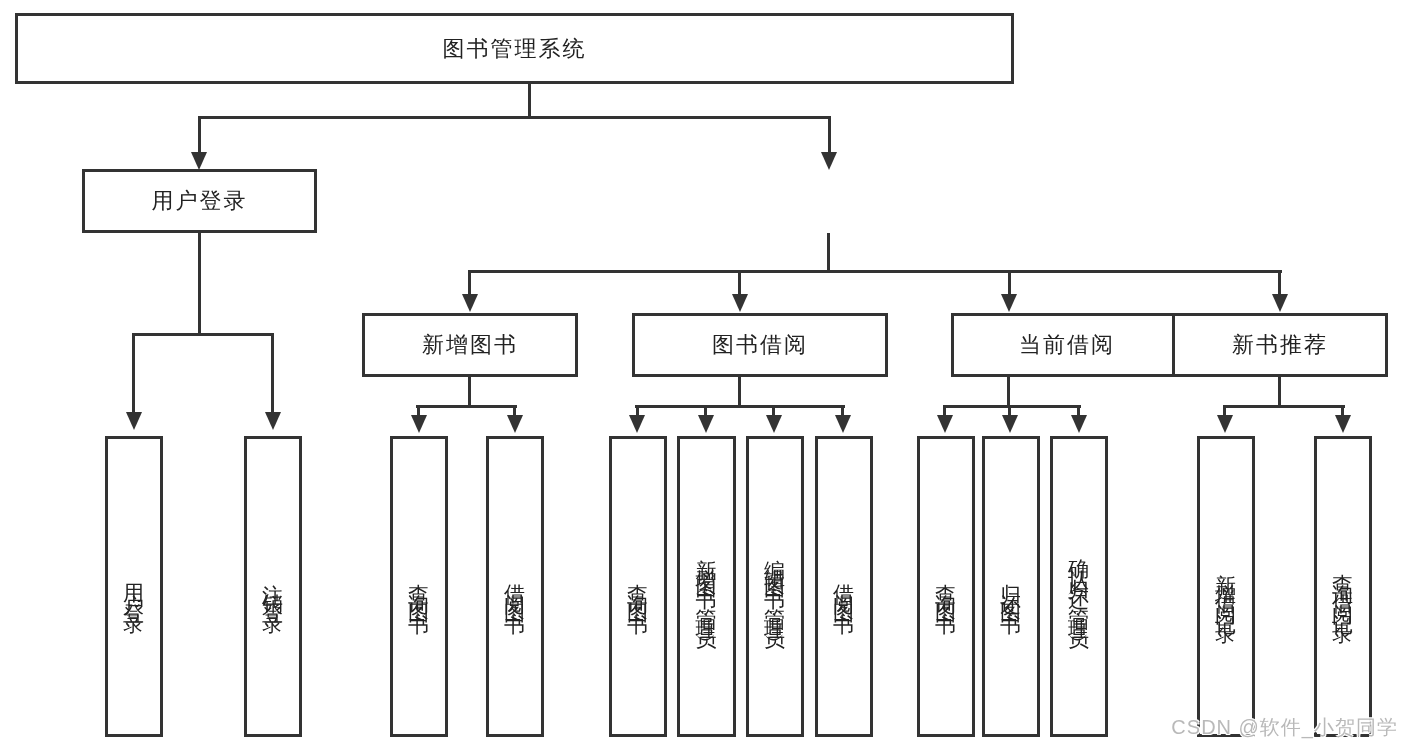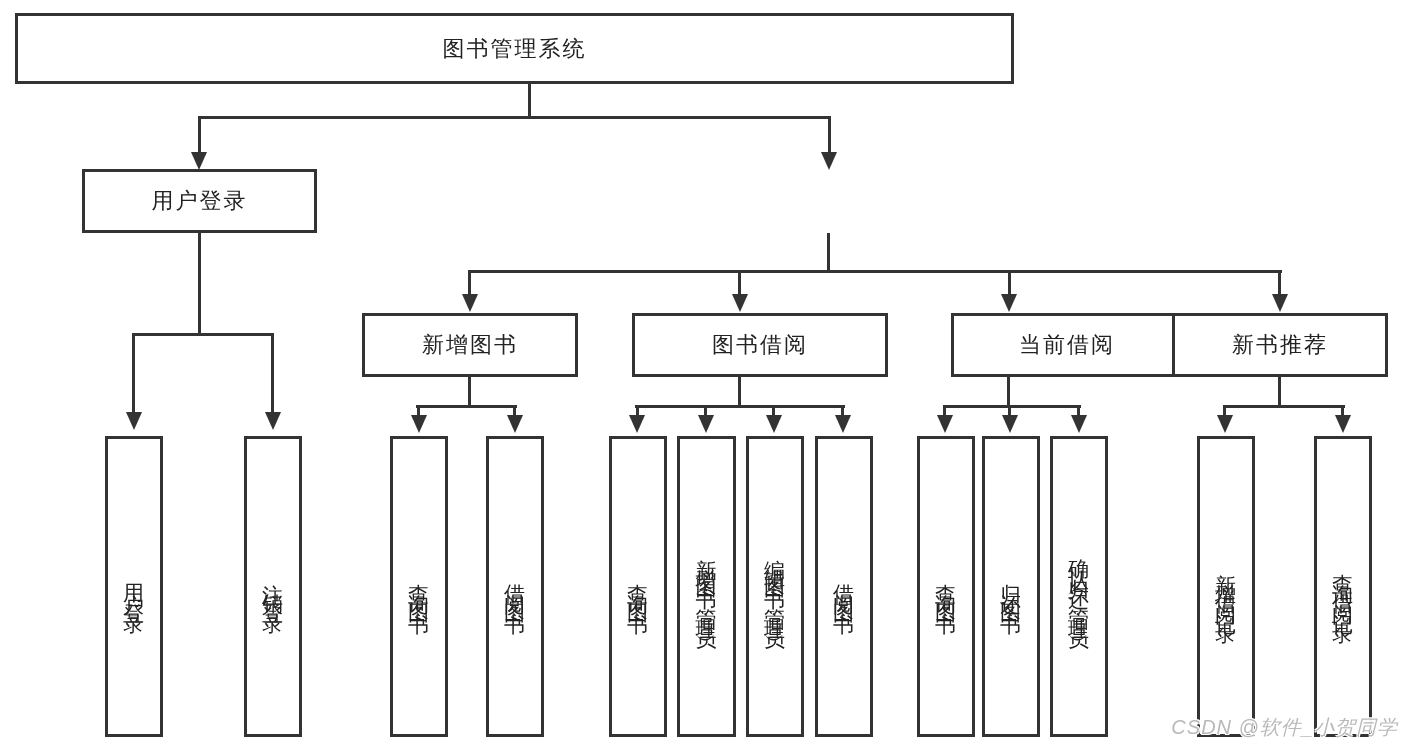--- a/index.html
+++ b/index.html
@@ -31,21 +31,21 @@
   }
   .line{position:absolute;background:var(--line);}
   .ahead{
     position:absolute;width:0;height:0;
     border-left:8px solid transparent;border-right:8px solid transparent;
     border-top:18px solid var(--line);
   }
   .watermark{
     position:absolute;right:7px;bottom:6px;font-size:20px;color:var(--wm);
     text-shadow:1px 1px 0 #ffffff,-1px -1px 0 #ffffff,1px -1px 0 #ffffff,-1px 1px 0 #ffffff;
-    letter-spacing:1px;white-space:nowrap;font-style:italic;
+    letter-spacing:1px;white-space:nowrap;
   }
 </style>
 </head>
 <body>
 
 <div id="canvas">
 
   <div class="line" style="left:528px;top:66px;width:3px;height:52px"></div>
   <div class="line" style="left:198px;top:116px;width:633px;height:3px"></div>
   <div class="line" style="left:198px;top:116px;width:3px;height:38px"></div>

